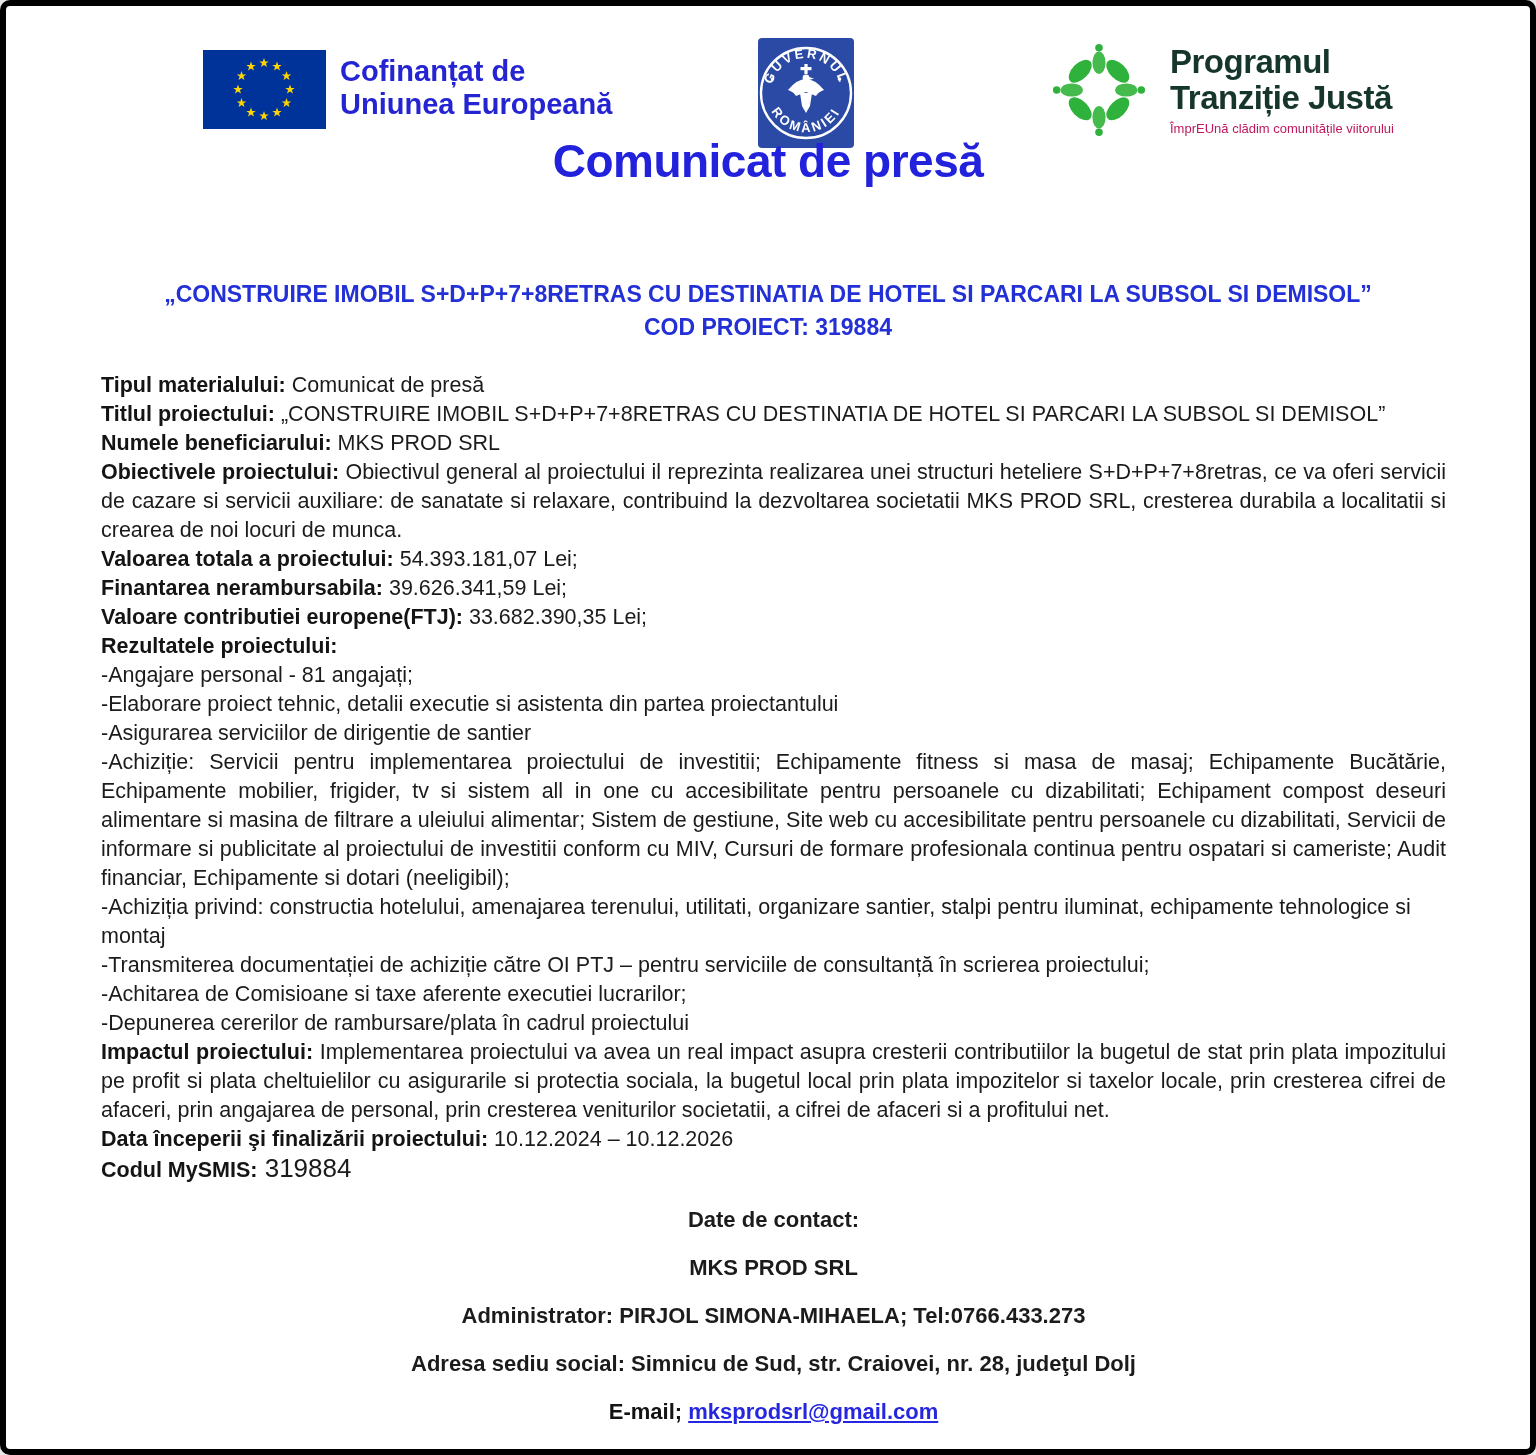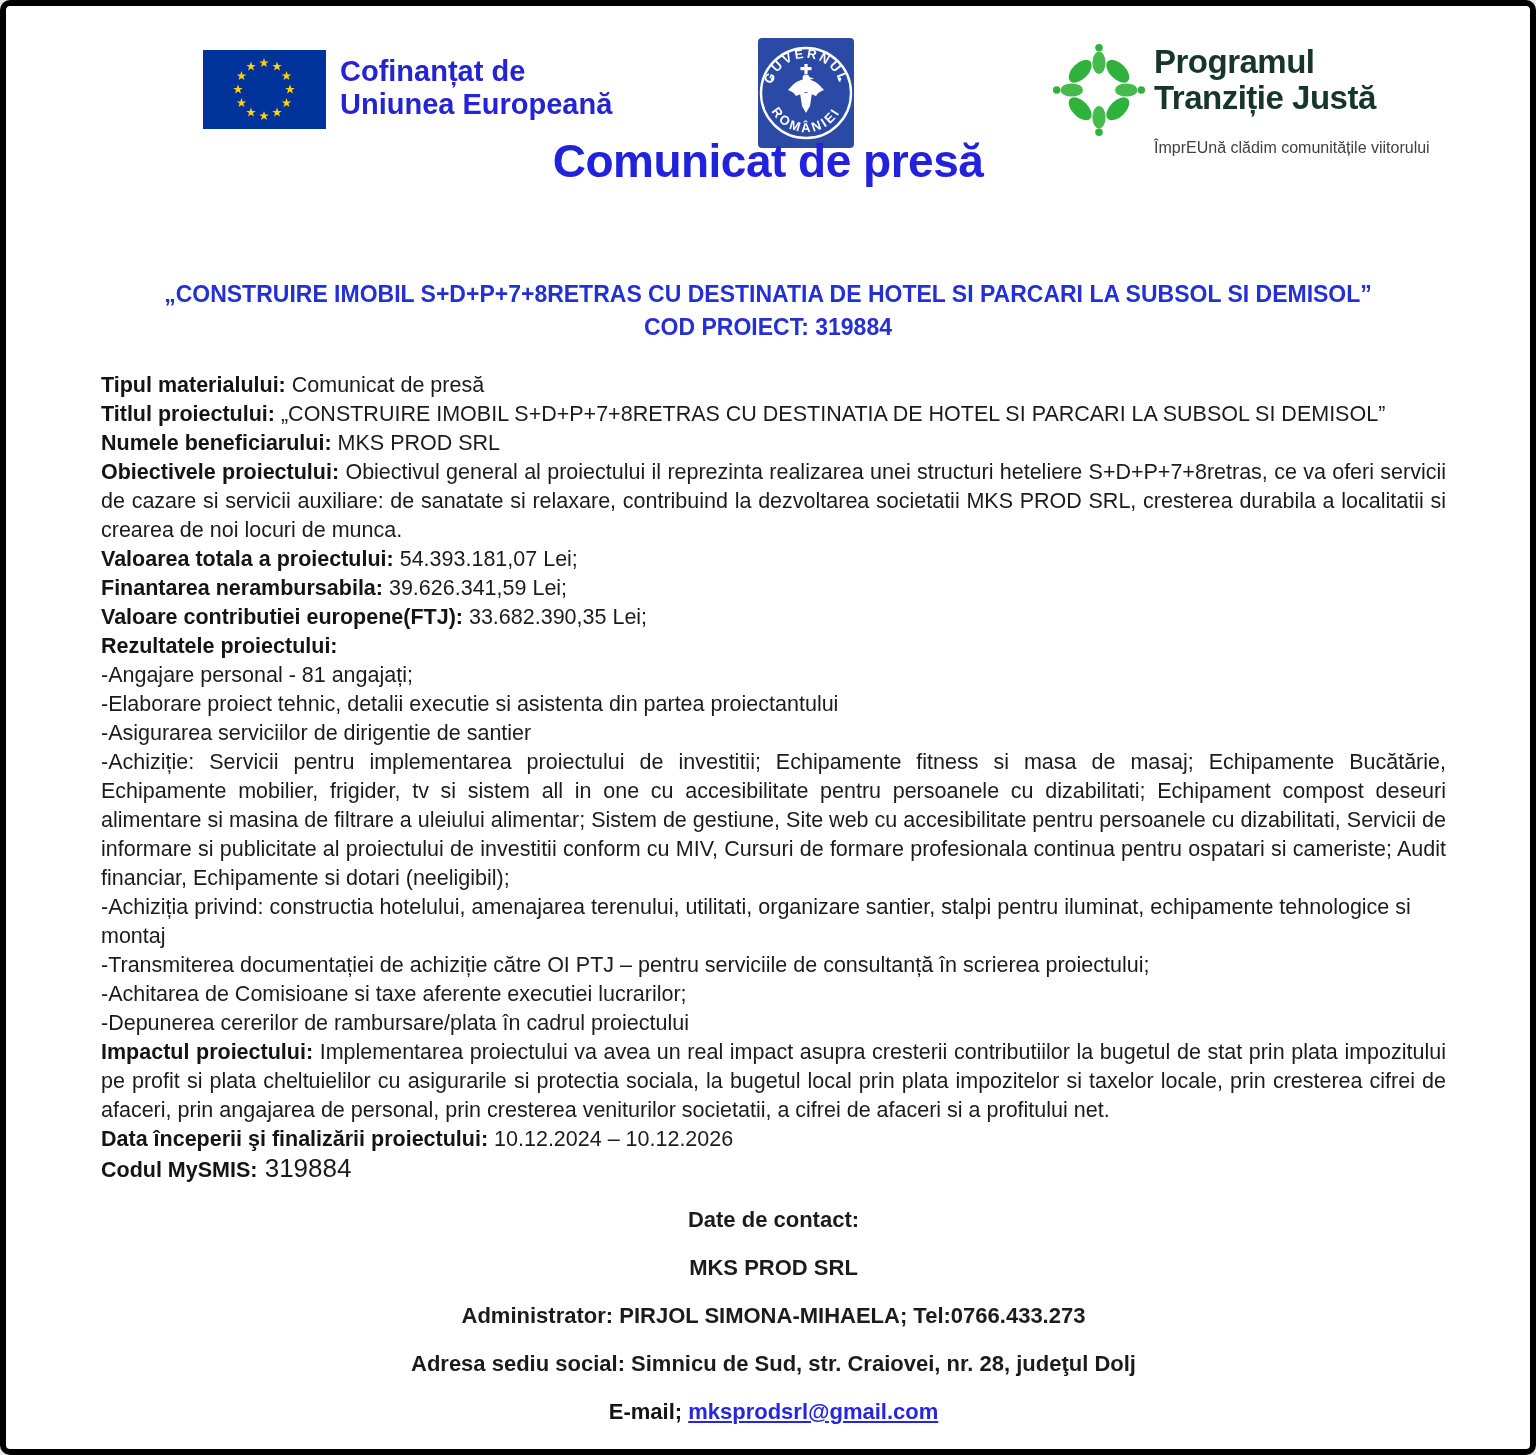--- a/index.html
+++ b/index.html
@@ -13,25 +13,25 @@
     font-family:"Liberation Sans", sans-serif;
     color:#1b1b1b;
     overflow:hidden;
   }
   
   .eu-block{position:absolute;left:197px;top:44px;display:flex;gap:14px;align-items:flex-start;}
   .eu-flag{width:123px;height:79px;display:block;}
   .eu-caption{font-weight:bold;font-size:29px;line-height:33px;color:#2424d2;padding-top:5px;}
   .gov-block{position:absolute;left:747px;top:32px;width:106px;height:110px;}
   .gov-seal{width:106px;height:110px;display:block;}
-  .ptj-block{position:absolute;left:1046px;top:36px;display:flex;gap:8px;align-items:flex-start;}
+  .ptj-block{position:absolute;left:1046px;top:36px;display:flex;gap:24px;align-items:flex-start;}
   .ptj-rosette{width:94px;height:96px;display:block;}
   .ptj-text{padding-top:2px;}
   .ptj-title{font-weight:bold;font-size:33px;line-height:36px;color:#16362b;letter-spacing:-0.5px;}
-  .ptj-tagline{font-size:16px;color:#404040;margin-top:23px;}
+  .ptj-tagline{font-size:13px;color:#be185d;margin-top:5px;}
   
   .doc-title{position:absolute;top:128px;left:0;width:100%;text-align:center;
     font-size:46px;font-weight:bold;color:#2222dd;letter-spacing:-0.5px;}
   .date-line{position:absolute;top:186px;right:90px;font-size:31px;font-weight:bold;color:#2222dd;}
   .project-heading{position:absolute;top:272px;left:60px;right:60px;text-align:center;
     color:#2330d6;font-weight:bold;font-size:23px;line-height:33px;}
   
   .body-text{position:absolute;top:365px;left:95px;right:84px;font-size:21.5px;line-height:29px;}
   .body-text p{margin:0;}
   .body-text p.j{text-align:justify;}

